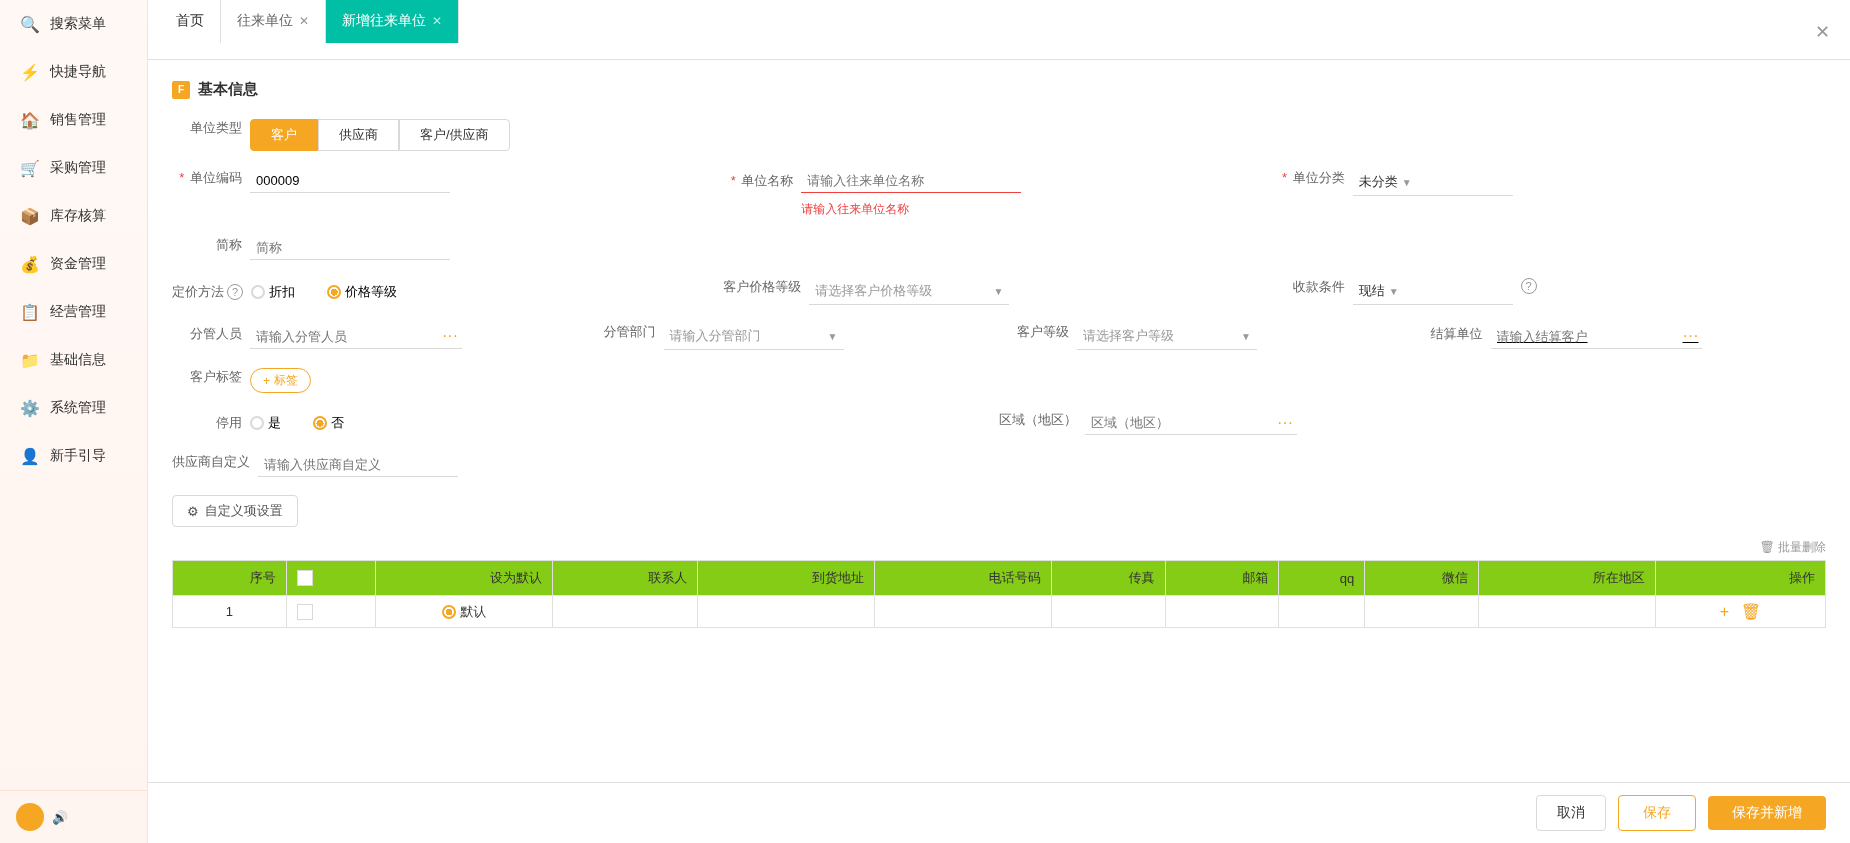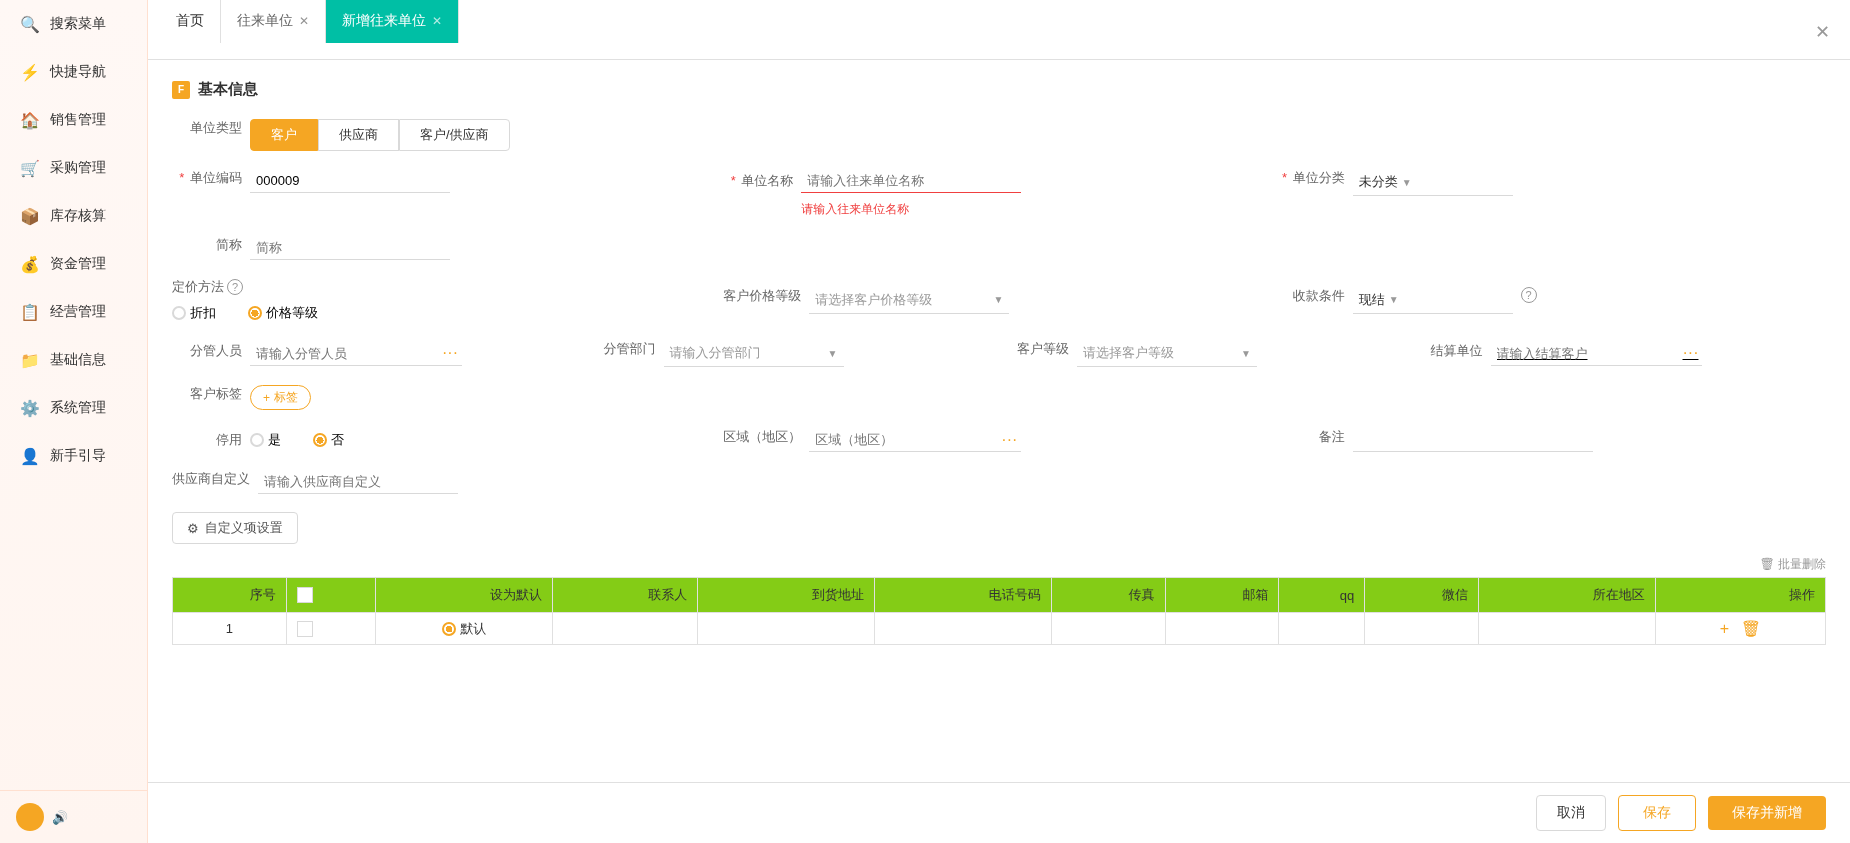--- a/index.html
+++ b/index.html
@@ -480,21 +480,21 @@
     </div>
 
     <div class="form-row">
       <div class="form-group">
         <span class="form-label">简称</span>
         <input class="form-input" type="text" style="width: 200px;" placeholder="简称">
       </div>
     </div>
 
     <div class="form-row" style="align-items:center;">
-      <div class="form-group" style="min-width:360px;flex-direction:column;">
+      <div class="form-group" style="min-width:360px;">
         <span class="form-label" style="display:flex;align-items:center;gap:3px;">
           <span>定价方法</span>
           <span class="help-icon">?</span>
         </span>
         <div class="radio-group">
           <div class="radio-item">
             <div class="radio-circle"></div>
             <span>折扣</span>
           </div>
           <div class="radio-item">
@@ -574,24 +574,20 @@
             <span>否</span>
           </div>
         </div>
       </div>
       <div class="form-group" style="min-width:300px;">
         <span class="form-label">区域（地区）</span>
         <div class="input-with-btn" style="min-width:180px;">
           <input type="text" placeholder="区域（地区）" style="">
           <span class="ellipsis-btn">···</span>
         </div>
-      </div>
-      <div class="form-group" style="min-width:280px;">
-        <span class="form-label">备注</span>
-        <input class="form-input" type="text" style="width: 240px;">
       </div>
     </div>
 
     <div class="form-row">
       <div class="form-group">
         <span class="form-label">供应商自定义</span>
         <input class="form-input" type="text" style="width: 200px;" placeholder="请输入供应商自定义">
       </div>
     </div>
 

